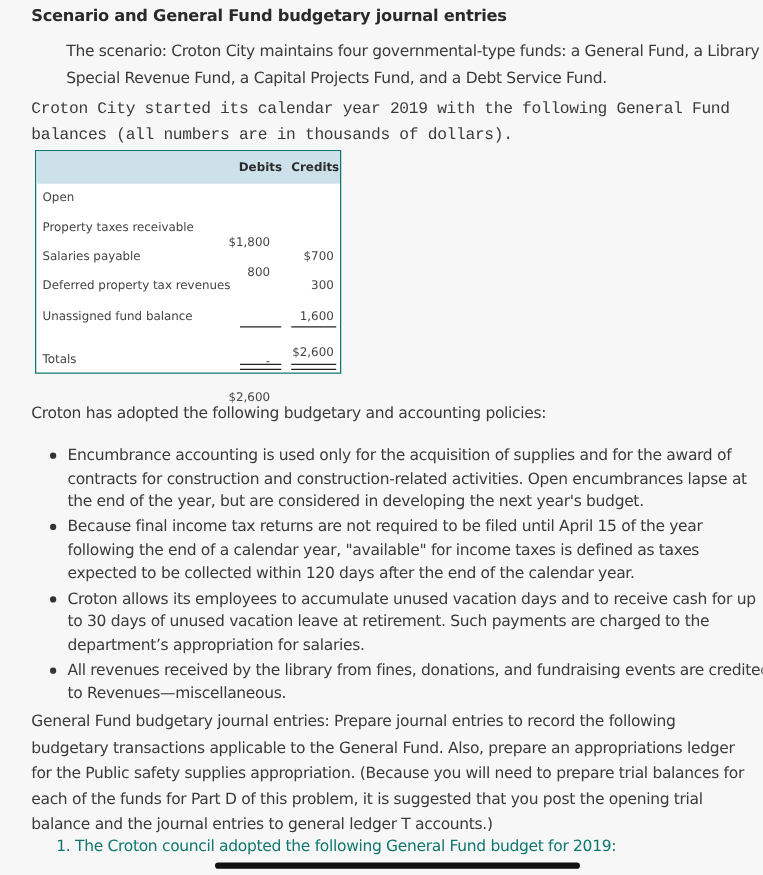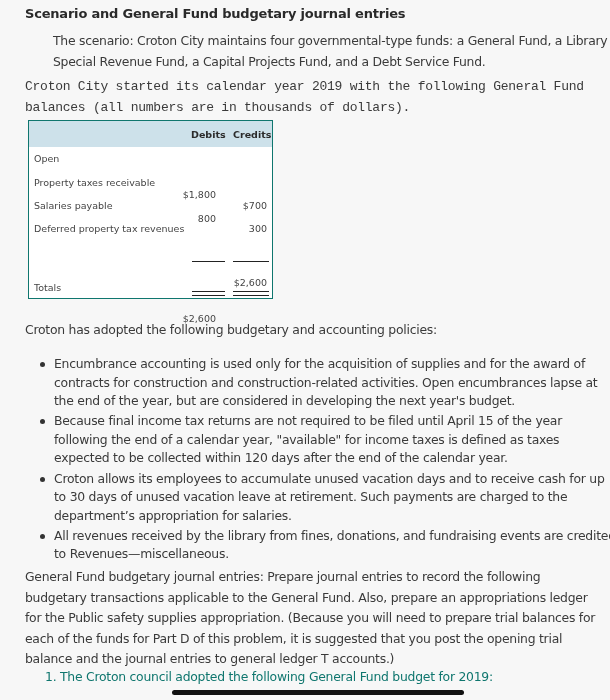--- a/index.html
+++ b/index.html
@@ -85,20 +85,25 @@
     <div class="row" style="top:79px">
       <span class="lbl">Salaries payable</span>
       <span class="deb"></span>
       <span class="cre">$700</span>
     </div>
     <div class="row" style="top:102px">
       <span class="lbl">Deferred property tax revenues</span>
       <span class="deb"></span>
       <span class="cre">300</span>
     </div>
+    <div class="row" style="top:127px">
+      <span class="lbl">Unassigned fund balance</span>
+      <span class="deb">-</span>
+      <span class="cre">1,600</span>
+    </div>
     <div class="uline" style="left:163px; width:33px; top:140px"></div>
     <div class="uline" style="left:204px; width:36px; top:140px"></div>
 
     <div class="row" style="top:156px">
       <span class="lbl" style="top:5px">Totals</span>
       <span class="deb">$2,600</span>
       <span class="cre">$2,600</span>
     </div>
     <div class="dline" style="left:163px; width:33px; top:170px"></div>
     <div class="dline" style="left:204px; width:36px; top:170px"></div>

